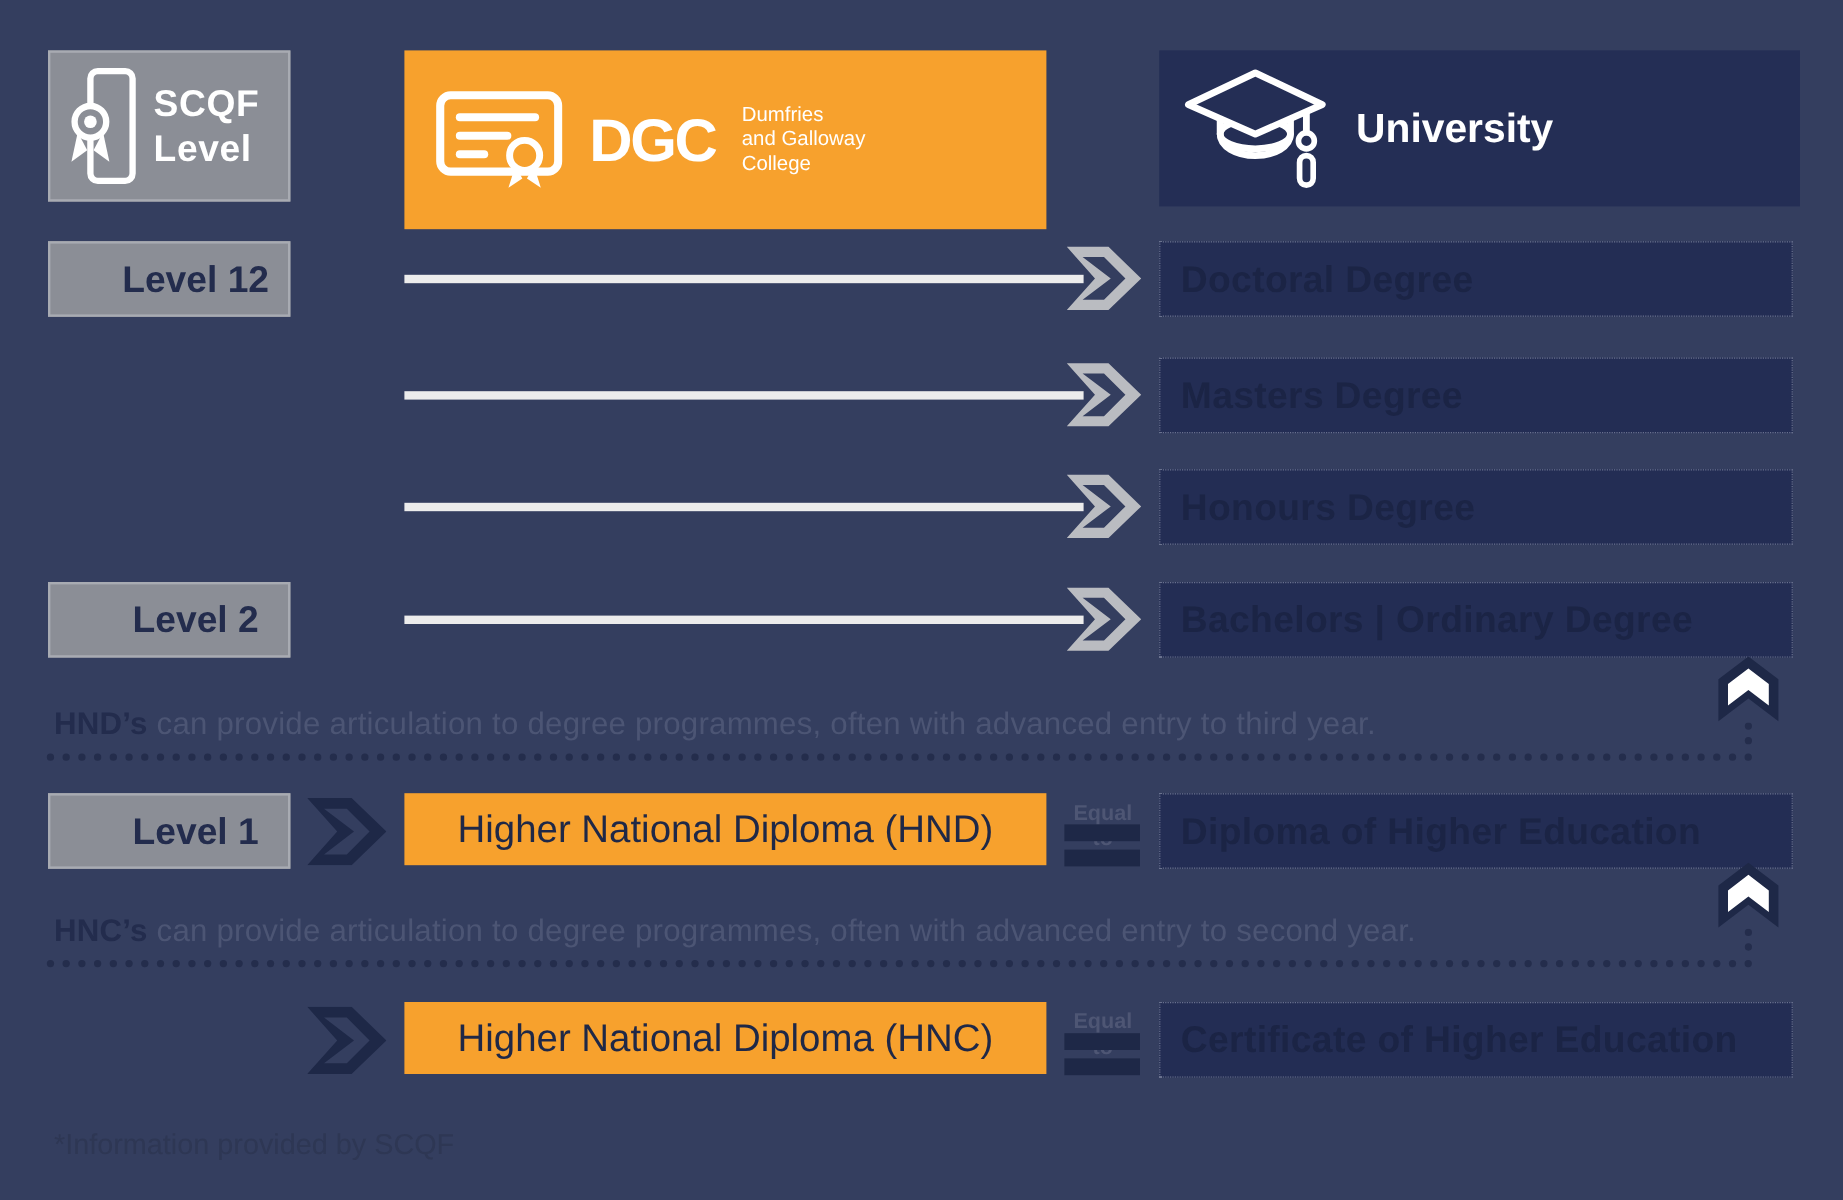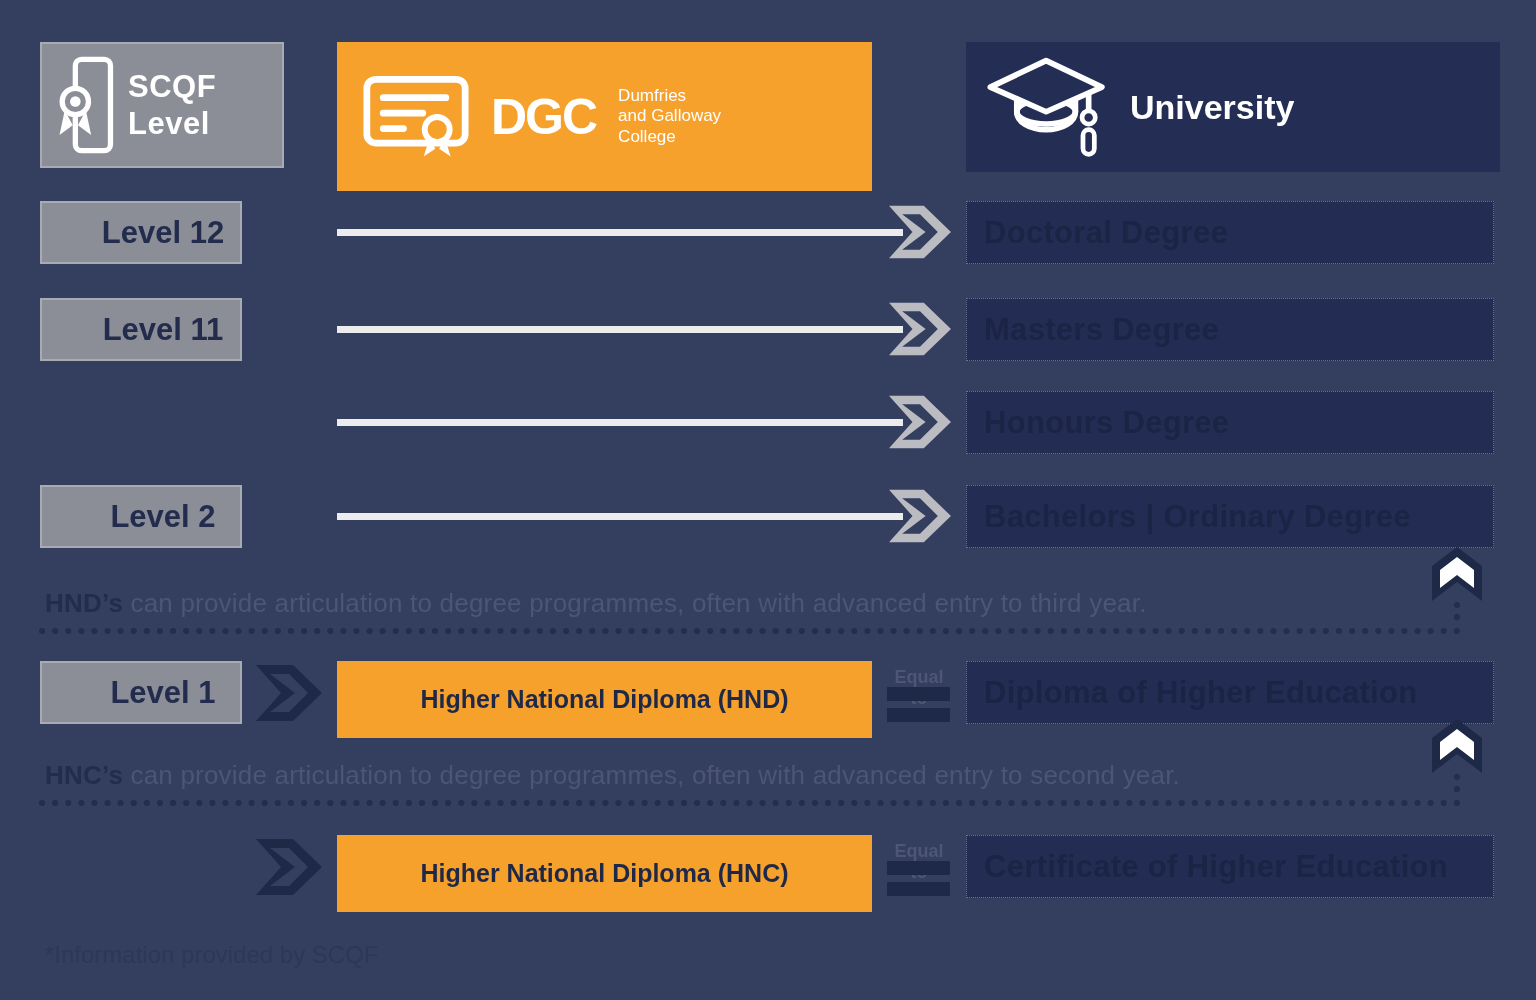--- a/index.html
+++ b/index.html
@@ -7,21 +7,21 @@
     width:1536px; height:1000px;
     background:#343E5F;
     font-family:"Liberation Sans", sans-serif;
     position:relative; overflow:hidden;
   }
   .stage {position:absolute; left:0; top:0; width:1536px; height:1000px;}
   .abs {position:absolute; box-sizing:border-box;}
 
   
   .hdr-scqf {
-    left:40px; top:42px; width:244px; height:126px;
+    left:40px; top:42px; width:202px; height:126px;
     background:#8B8E96; border:2px solid #A8ABB2;
     display:flex; align-items:center; gap:14px; padding-left:14px;
   }
   .hdr-scqf .lbl {
     color:#FFFFFF; font-weight:800; font-size:31px; line-height:37px;
     white-space:pre-line; letter-spacing:0.5px;
   }
   .hdr-college {
     left:337px; top:42px; width:535px; height:149px;
     background:#F7A12D; display:flex; align-items:center; gap:22px; padding-left:26px;
@@ -43,24 +43,24 @@
   }
   
   .degree-box {
     left:966px; width:528px; height:63px;
     background:#232D54; border:1px dotted rgba(190,196,212,0.45);
     display:flex; align-items:center; padding-left:17px;
     font-weight:800; font-size:31px; color:#1B2445; letter-spacing:0.3px;
   }
   
   .award-box {
-    left:337px; width:535px; height:77px;
+    left:337px; width:535px; height:60px;
     background:#F7A12D;
     display:flex; align-items:center; justify-content:center;
-    font-weight:700; font-size:25px; color:#1F2847;
+    font-weight:400; font-size:32px; color:#1F2847;
   }
   .arrow-line {left:337px; width:566px; height:7px; background:#ECECEC;}
   .eq-label {left:884px; width:70px; text-align:center; font-size:18px; font-weight:700; color:#4E5674;}
   .eq-bar {left:887px; width:63px; height:14px; background:#1E2847;}
 
   .note {left:45px; font-size:26px; color:#4C5574; letter-spacing:0.2px;}
   .note b {color:#232C4D; font-weight:800;}
   .footnote {left:45px; top:941px; font-size:24px; color:#2E3754;}
 
   svg {display:block;}
@@ -122,23 +122,20 @@
   <div class="abs arrow-line" style="top:229px"></div>
   <span class="abs" style="left:889px; top:205px">
     <svg width="62" height="54" viewBox="0 0 66 56">
         <path fill="#BABCC1" fill-rule="evenodd" d="M0,0 L37,0 L66,28 L37,56 L0,56 L25,28 Z M14,9 L33,9 L52,28 L33,47 L14,47 L39,28 Z"></path>
       </svg>
   </span>
   <div class="abs degree-box" style="top:201px">
       <span>Doctoral Degree</span>
     </div>
 
-  <div class="abs gray-box" style="top:298px">
-      <span>Level 11</span>
-    </div>
   <div class="abs arrow-line" style="top:326px"></div>
   <span class="abs" style="left:889px; top:302px">
     <svg width="62" height="54" viewBox="0 0 66 56">
         <path fill="#BABCC1" fill-rule="evenodd" d="M0,0 L37,0 L66,28 L37,56 L0,56 L25,28 Z M14,9 L33,9 L52,28 L33,47 L14,47 L39,28 Z"></path>
       </svg>
   </span>
   <div class="abs degree-box" style="top:298px">
       <span>Masters Degree</span>
     </div>
 

